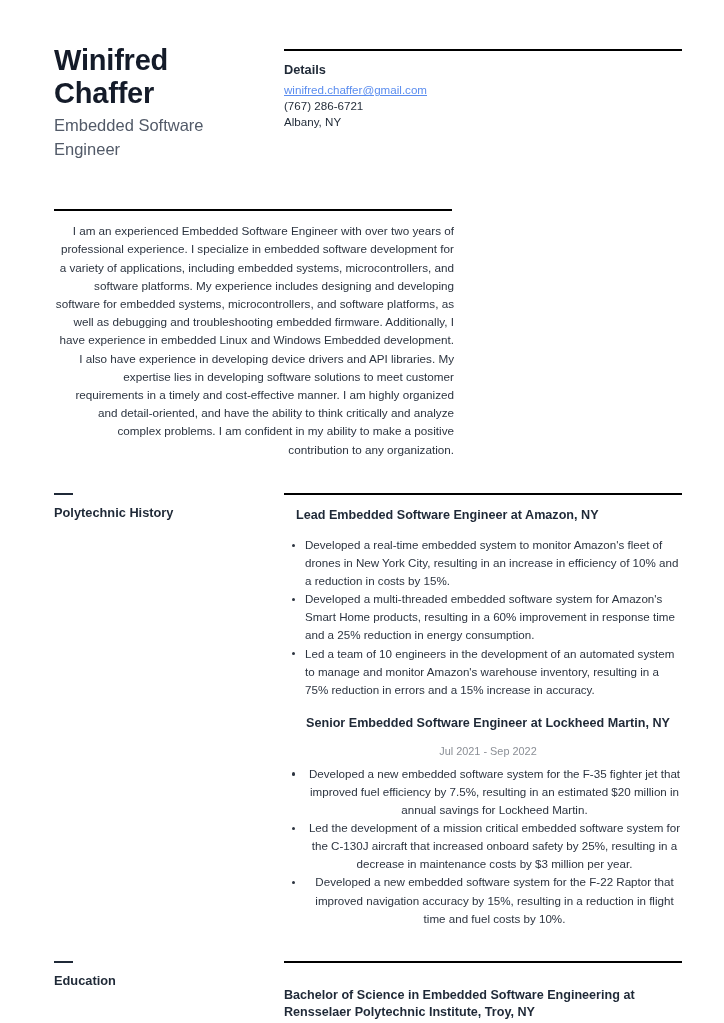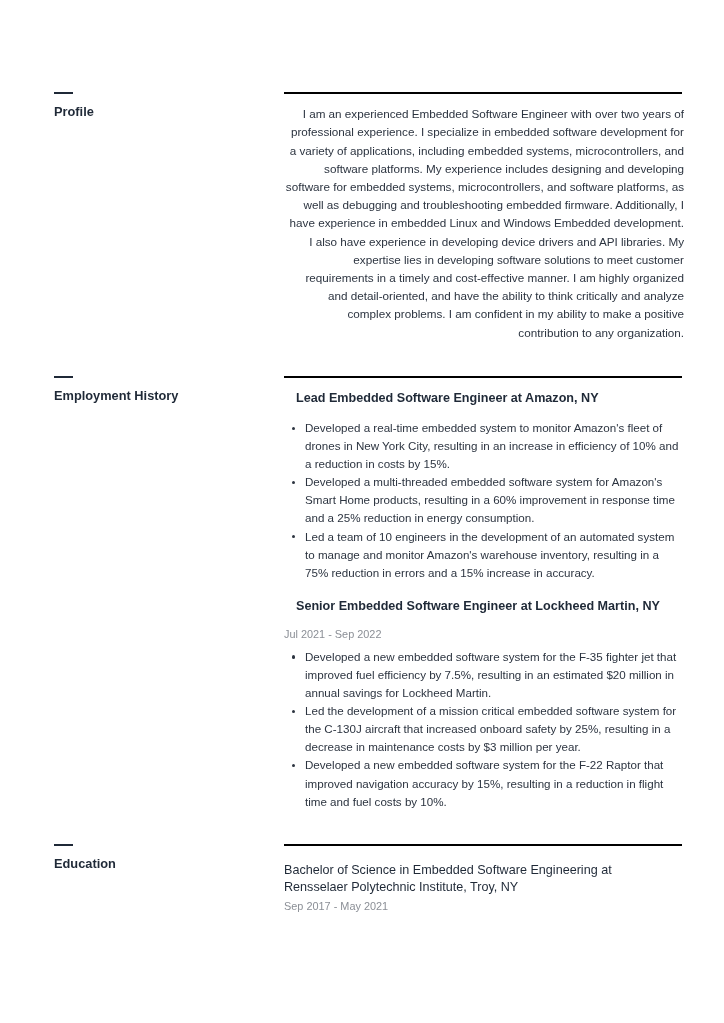--- a/index.html
+++ b/index.html
@@ -146,75 +146,85 @@
     left: 8px;
     top: 7.5px;
     width: 3.2px;
     height: 3.2px;
     border-radius: 50%;
     background: #2c3440;
   }
 
   .edu-heading {
     font-size: 12.6px;
-    font-weight: normal;
+    font-weight: bold;
     color: #1f2937;
     line-height: 17.5px;
-    margin: 16px 0 0 0;
+    margin: 24px 0 0 0;
     width: 375px;
   }
   .edu-dates {
     font-size: 10.9px;
     color: #8b8f96;
     line-height: 15px;
     margin: 2px 0 0 0;
   }
 </style>
 </head>
 <body>
 
 <div class="page">
 
   <div class="resume" style="padding-bottom:0;">
-
+    <div class="col-left">
+      <div class="name">
+        <span>Winifred</span><br>
+        <span>Chaffer</span>
+      </div>
+      <div class="job-title">Embedded Software Engineer</div>
+    </div>
+
+    <div class="col-right block-details">
+      <div class="rule"></div>
+      <div class="details-title">Details</div>
+      <div>
+        <a class="details-link" href="#">winifred.chaffer@gmail.com</a>
+      </div>
+      <div class="details-line">(767) 286-6721</div>
+      <div class="details-line">Albany, NY</div>
+    </div>
   </div>
 
   <div class="resume" style="padding-top:48px;padding-bottom:0;">
-    <div class="col-left">
-      <div class="side-section">
-        <div class="side-dash"></div>
-        <div class="side-label">Profile</div>
-      </div>
-    </div>
     <div class="col-right">
       <div class="rule"></div>
       <p class="profile-text">I am an experienced Embedded Software Engineer with over two years of professional experience. I specialize in embedded software development for a variety of applications, including embedded systems, microcontrollers, and software platforms. My experience includes designing and developing software for embedded systems, microcontrollers, and software platforms, as well as debugging and troubleshooting embedded firmware. Additionally, I have experience in embedded Linux and Windows Embedded development. I also have experience in developing device drivers and API libraries. My expertise lies in developing software solutions to meet customer requirements in a timely and cost-effective manner. I am highly organized and detail-oriented, and have the ability to think critically and analyze complex problems. I am confident in my ability to make a positive contribution to any organization.</p>
     </div>
   </div>
 
   <div class="resume" style="padding-top:34px;padding-bottom:0;">
     <div class="col-left">
       <div class="side-section">
         <div class="side-dash"></div>
-        <div class="side-label">Employment History</div>
+        <div class="side-label">Polytechnic History</div>
       </div>
     </div>
     <div class="col-right">
       <div class="rule"></div>
 
       <div class="job" style="margin-top:11px;">
         <div class="job-heading">Lead Embedded Software Engineer at Amazon, NY</div>
         <ul class="bullets">
           <li>Developed a real-time embedded system to monitor Amazon's fleet of drones in New York City, resulting in an increase in efficiency of 10% and a reduction in costs by 15%.</li>
           <li>Developed a multi-threaded embedded software system for Amazon's Smart Home products, resulting in a 60% improvement in response time and a 25% reduction in energy consumption.</li>
           <li>Led a team of 10 engineers in the development of an automated system to manage and monitor Amazon's warehouse inventory, resulting in a 75% reduction in errors and a 15% increase in accuracy.</li>
         </ul>
       </div>
 
-      <div class="job" style="margin-top:16px;">
+      <div class="job" style="margin-top:16px;text-align:center;">
         <div class="job-heading">Senior Embedded Software Engineer at Lockheed Martin, NY</div>
         <div class="job-dates">Jul 2021 - Sep 2022</div>
         <ul class="bullets">
           <li>Developed a new embedded software system for the F-35 fighter jet that improved fuel efficiency by 7.5%, resulting in an estimated $20 million in annual savings for Lockheed Martin.</li>
           <li>Led the development of a mission critical embedded software system for the C-130J aircraft that increased onboard safety by 25%, resulting in a decrease in maintenance costs by $3 million per year.</li>
           <li>Developed a new embedded software system for the F-22 Raptor that improved navigation accuracy by 15%, resulting in a reduction in flight time and fuel costs by 10%.</li>
         </ul>
       </div>
     </div>
   </div>

